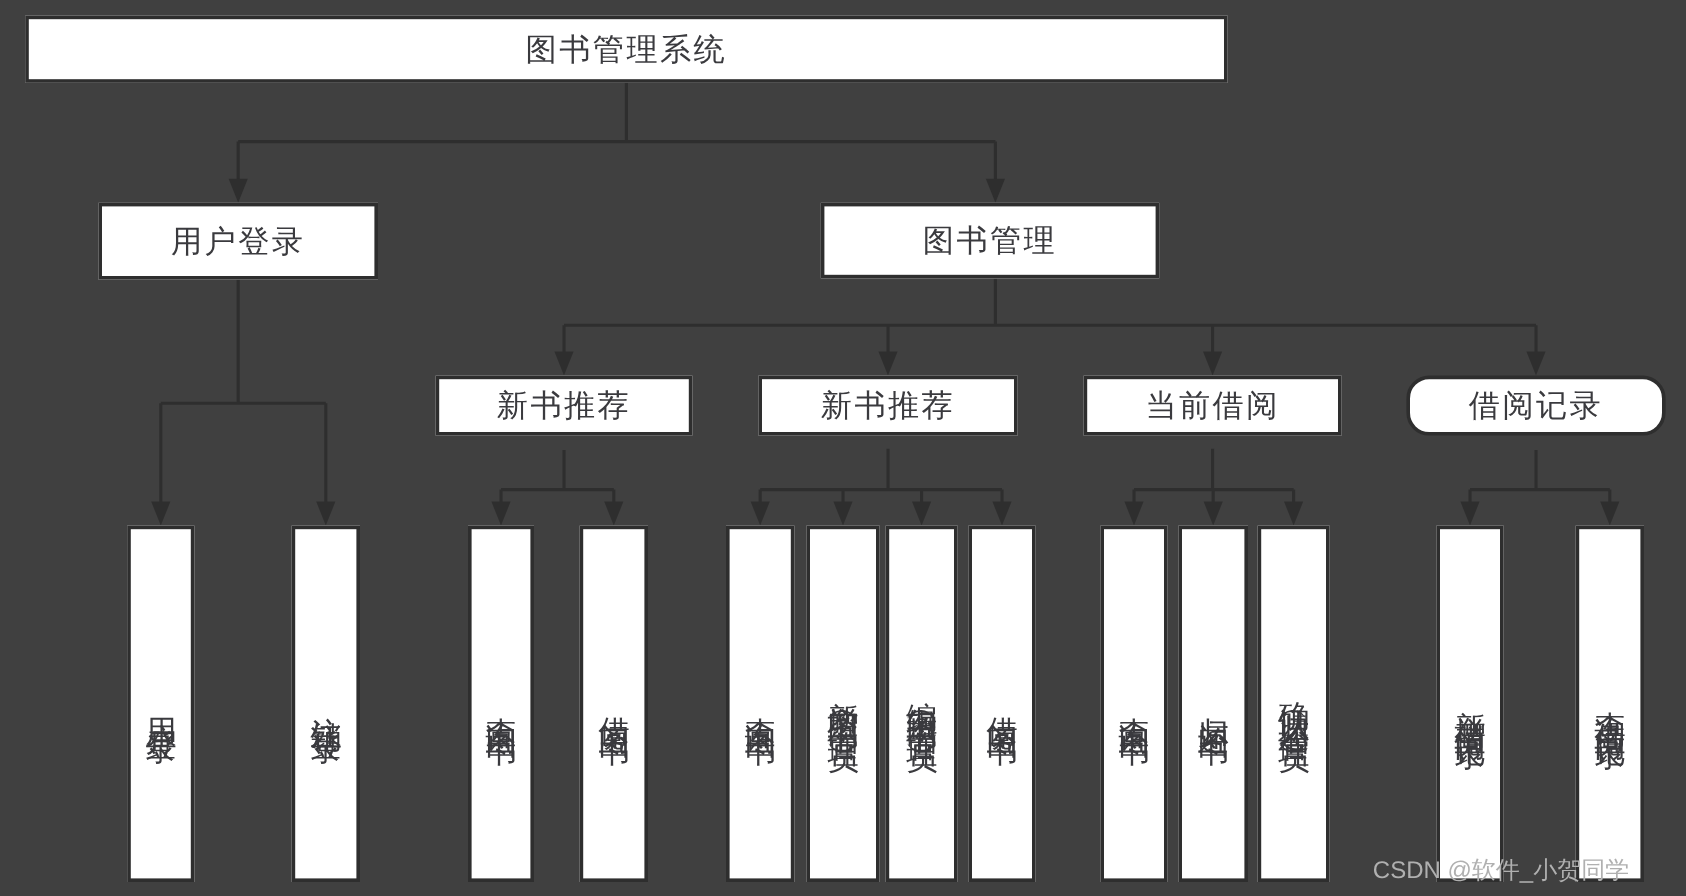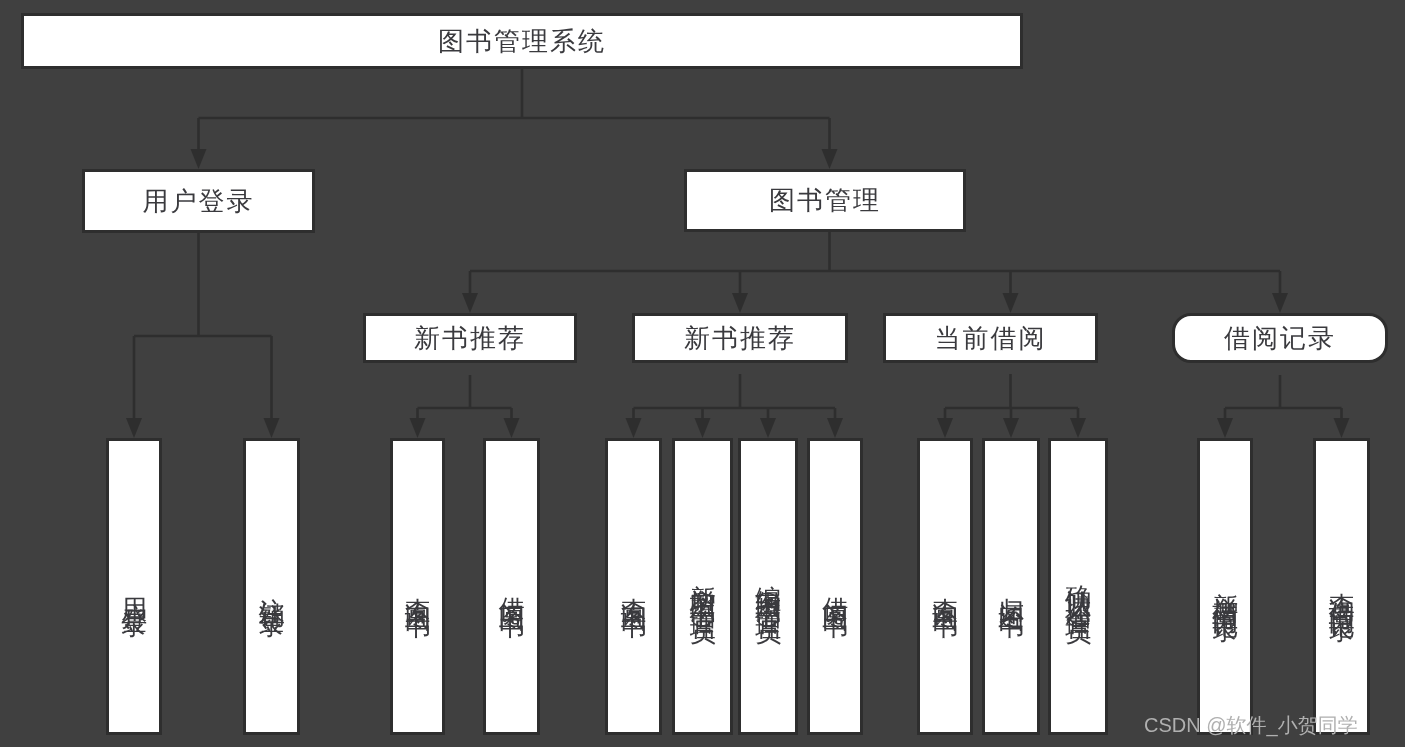--- a/index.html
+++ b/index.html
@@ -27,21 +27,21 @@
     color: #3a3a3e;
     text-align: center;
   }
   .h-label { font-size: 26px; letter-spacing: 2px; }
   .root-box   { left: 21px;   top: 13px;  width: 1002px; height: 56px; }
   .lvl2-ul    { left: 82px;   top: 169px; width: 233px;  height: 64px; }
   .lvl2-bm    { left: 684px;  top: 169px; width: 282px;  height: 63px; }
   .lvl3       { top: 313px; height: 50px; }
   .lvl3-nbr   { left: 363px;  width: 214px; }
   .lvl3-bb    { left: 632px;  width: 216px; }
-  .lvl3-cb    { left: 883px;  width: 215px; }
+  .lvl3-cb    { left: 903px;  width: 215px; }
   .lvl3-br    { left: 1172px; width: 216px; border-radius: 19px; }
   .leaf {
     top: 438px; height: 297px;
     writing-mode: vertical-rl;
     text-orientation: mixed;
     font-size: 26px;
     letter-spacing: 5px;
     line-height: 1.05;
   }
   .leaf-1  { left: 106px;  width: 56px; }

